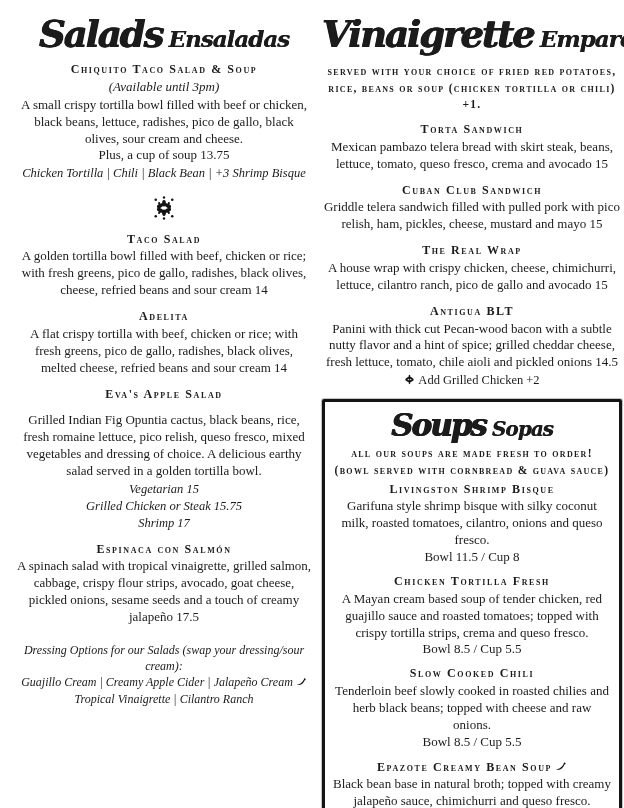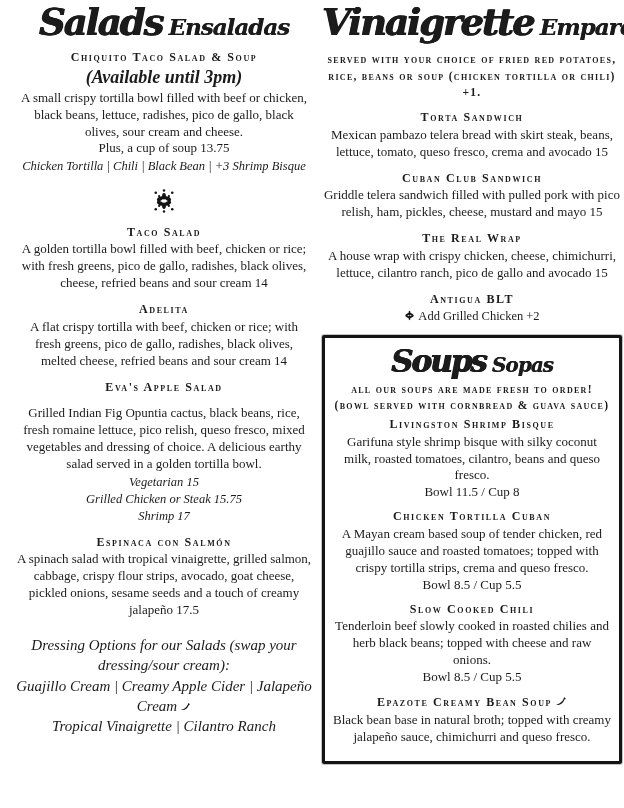--- a/index.html
+++ b/index.html
@@ -1,20 +1,20 @@
 <!DOCTYPE html>
 <html><head>
 <meta charset="utf-8">
 <style>
   html,body{margin:0;padding:0;background:#ffffff;}
   .page{
     width:624px;height:808px;box-sizing:border-box;
     background:#ffffff;color:#1b1b1b;
     font-family:"Liberation Serif", serif;
-    display:flex;gap:10px;padding:2px 12px 10px 16px;
+    display:flex;gap:10px;padding:14px 12px 10px 16px;
     overflow:hidden;
   }
   .col{box-sizing:border-box;text-align:center;}
   .col-left{width:296px;flex:0 0 296px;}
   .col-right{width:300px;flex:0 0 300px;}
 
   .script-head{margin:2px 0 10px 0;line-height:1;white-space:nowrap;}
   .script-title{
     font-family:"DejaVu Serif", serif;font-style:italic;font-weight:bold;
     font-size:37px;letter-spacing:-2px;
@@ -28,21 +28,21 @@
   .box .script-title{font-size:31px;}
   .box .script-sub{font-size:20px;}
 
   .i-title{
     font-family:"Liberation Serif", serif;
     font-variant:small-caps;font-weight:bold;
     font-size:12px;letter-spacing:1.6px;line-height:1.15;
     margin:0 0 2px 0;
   }
   .i-note{
-    font-style:italic;font-weight:bold;font-size:18px;margin:0 0 2px 0;
+    font-style:italic;font-weight:normal;font-size:13px;margin:0 0 2px 0;
   }
   .desc{font-size:13px;line-height:1.3;margin:0;}
   .opts{font-style:italic;font-size:12.5px;line-height:1.3;margin:1px 0 0 0;}
   .price{font-size:13px;line-height:1.3;margin:0;}
   .item{margin:0 0 11px 0;}
 
   .mini-caps{
     font-family:"Liberation Serif", serif;font-weight:bold;
     font-variant:small-caps;text-transform:lowercase;
     font-size:11.5px;letter-spacing:1.3px;line-height:1.45;
@@ -57,21 +57,21 @@
   .chili{vertical-align:-1px;margin-left:3px;}
 
   .box{
     border:3px solid #141414;border-radius:2px;
     box-shadow:0 0 0 1px rgba(20,20,20,.25);
     padding:8px 8px 6px 8px;margin-top:6px;
   }
   .box .script-head{margin:0 0 4px 0;}
   .box .item{margin:0 0 9px 0;}
 
-  .footer{margin-top:16px;font-style:italic;font-size:15px;line-height:1.35;}
+  .footer{margin-top:16px;font-style:italic;font-size:12px;line-height:1.35;}
 </style>
 </head>
 <body>
 
 <div class="page">
 
   <div class="col col-left">
 
     <div class="script-head">
       <span class="script-title">Salads</span><span class="script-sub">Ensaladas</span>
@@ -166,20 +166,21 @@
       <p class="desc">Griddle telera sandwich filled with pulled pork with pico relish, ham, pickles, cheese, mustard and mayo 15</p>
     </div>
 
     <div class="item">
       <h3 class="i-title">The Real Wrap</h3>
       <p class="desc">A house wrap with crispy chicken, cheese, chimichurri, lettuce, cilantro ranch, pico de gallo and avocado 15</p>
     </div>
 
     <div class="item">
       <h3 class="i-title">Antigua BLT</h3>
+      <p class="desc">Panini with thick cut Pecan-wood bacon with a subtle nutty flavor and a hint of spice; grilled cheddar cheese, fresh lettuce, tomato, chile aioli and pickled onions 14.5</p>
       <div class="addline">
         <svg width="11" height="11" viewBox="0 0 40 40">
           <g fill="#141414" transform="translate(20,20)">
             <ellipse cx="0" cy="-8" rx="3.4" ry="9"></ellipse>
             <ellipse cx="0" cy="8" rx="3.4" ry="9"></ellipse>
             <ellipse cx="-7" cy="-4" rx="3.4" ry="9" transform="rotate(-60)"></ellipse>
             <ellipse cx="7" cy="4" rx="3.4" ry="9" transform="rotate(-60)"></ellipse>
             <ellipse cx="-7" cy="4" rx="3.4" ry="9" transform="rotate(60)"></ellipse>
             <ellipse cx="7" cy="-4" rx="3.4" ry="9" transform="rotate(60)"></ellipse>
           </g>
@@ -191,26 +192,26 @@
       <div class="script-head">
         <span class="script-title">Soups</span><span class="script-sub">Sopas</span>
       </div>
       <p class="mini-caps">
         <span>All our Soups are Made Fresh to Order!</span><br>
         <span>(Bowl served with cornbread &amp; guava sauce)</span>
       </p>
 
       <div class="item">
         <h3 class="i-title">Livingston Shrimp Bisque</h3>
-        <p class="desc">Garifuna style shrimp bisque with silky coconut milk, roasted tomatoes, cilantro, beans and queso fresco.</p>
+        <p class="desc">Garifuna style shrimp bisque with silky coconut milk, roasted tomatoes, cilantro, onions and queso fresco.</p>
         <p class="price">Bowl 11.5 / Cup 8</p>
       </div>
 
       <div class="item">
-        <h3 class="i-title">Chicken Tortilla Cuban</h3>
+        <h3 class="i-title">Chicken Tortilla Fresh</h3>
         <p class="desc">A Mayan cream based soup of tender chicken, red guajillo sauce and roasted tomatoes; topped with crispy tortilla strips, crema and queso fresco.</p>
         <p class="price">Bowl 8.5 / Cup 5.5</p>
       </div>
 
       <div class="item">
         <h3 class="i-title">Slow Cooked Chili</h3>
         <p class="desc">Tenderloin beef slowly cooked in roasted chilies and herb black beans; topped with cheese and raw onions.</p>
         <p class="price">Bowl 8.5 / Cup 5.5</p>
       </div>
 

